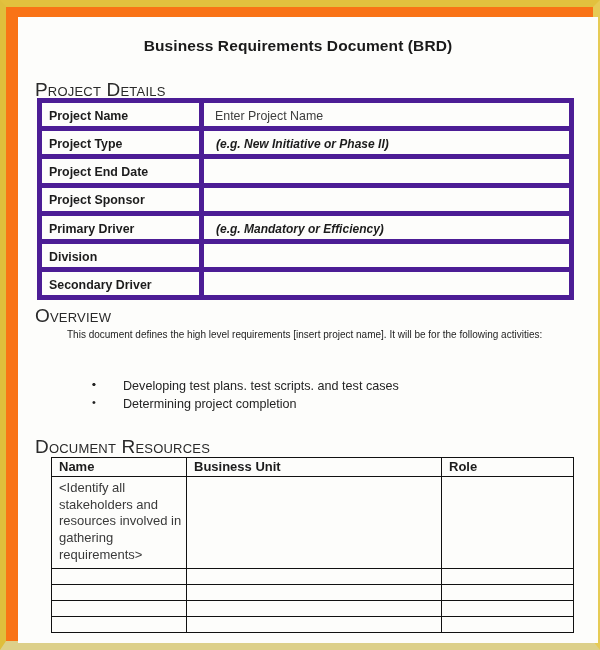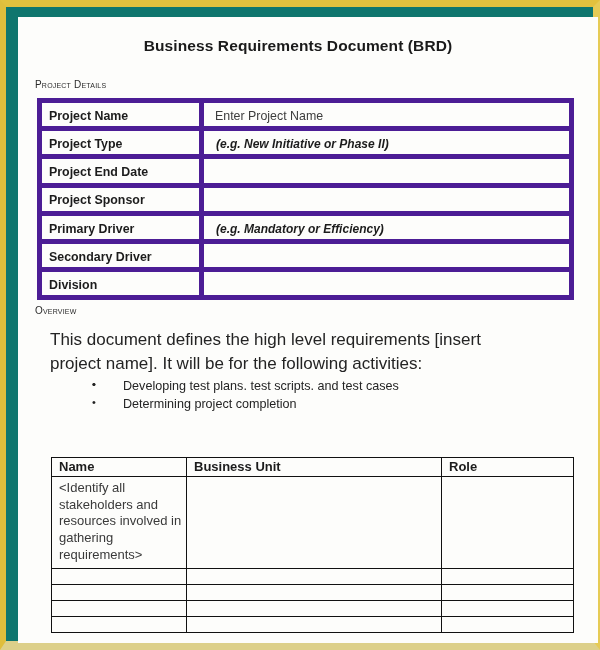--- a/index.html
+++ b/index.html
@@ -18,21 +18,21 @@
   .frame {
     position: absolute;
     left: 0; top: 0;
     width: 600px;
     height: 650px;
     box-sizing: border-box;
     border-top: 7px solid #e2c13e;
     border-left: 6px solid #dfbe3c;
     border-right: 7px solid #e6cb55;
     border-bottom: 9px solid #ddd08a;
-    background: #0f766e;
+    background: #f97316;
   }
   .page {
     position: absolute;
     left: 12px;
     top: 10px;
     width: 580px;
     height: 626px;
     background: #fdfdfb;
     overflow: hidden;
   }
@@ -44,21 +44,21 @@
     width: 560px;
     text-align: center;
     font-size: 15.5px;
     font-weight: bold;
     color: #1a1a1a;
     letter-spacing: 0.1px;
   }
 
   .section-heading {
     position: absolute;
-    font-size: 10px;
+    font-size: 19px;
     font-variant: small-caps;
     color: #2a2a2a;
     letter-spacing: 0.2px;
     white-space: nowrap;
   }
 
   
   .details-table {
     position: absolute;
     left: 19px;
@@ -93,24 +93,24 @@
     margin-top: 31px;
   }
   .details-table td.value.plain {
     color: #3d3d3d;
     padding-left: 11px;
   }
 
   
   .overview-para {
     position: absolute;
-    left: 32px;
+    left: 49px;
     top: 311px;
     width: 485px;
-    font-size: 17px;
+    font-size: 10px;
     line-height: 1.42;
     color: #242424;
   }
   .bullets {
     position: absolute;
     left: 70px;
     top: 360px;
     margin: 0;
     padding: 0;
     list-style: none;
@@ -205,25 +205,25 @@
         </tr>
         <tr>
           <td class="label">Project Sponsor</td>
           <td class="value plain"></td>
         </tr>
         <tr>
           <td class="label">Primary Driver</td>
           <td class="value hint">(e.g. Mandatory or Efficiency)</td>
         </tr>
         <tr>
+          <td class="label">Division</td>
+          <td class="value plain"></td>
+        </tr>
+        <tr>
           <td class="label">Secondary Driver</td>
-          <td class="value plain"></td>
-        </tr>
-        <tr>
-          <td class="label">Division</td>
           <td class="value plain"></td>
         </tr>
       </tbody>
     </table>
 
     <div class="section-heading" style="left:17px; top:288px;">Overview</div>
 
     <div class="overview-para">This document defines the high level requirements  [insert project name]. It will be for the following activities:</div>
 
     <ul class="bullets">
@@ -233,20 +233,21 @@
       <li>
         <span class="bullet-dot">•</span>
         <span>Developing test plans. test scripts. and test cases</span>
       </li>
       <li>
         <span class="bullet-dot">•</span>
         <span>Determining project completion</span>
       </li>
     </ul>
 
+    <div class="section-heading" style="left:17px; top:419px;">Document Resources</div>
 
     <table class="resources-table">
       <thead>
         <tr>
           <th class="col-name">Name</th>
           <th class="col-unit">Business Unit</th>
           <th class="col-role">Role</th>
         </tr>
       </thead>
       <tbody>

